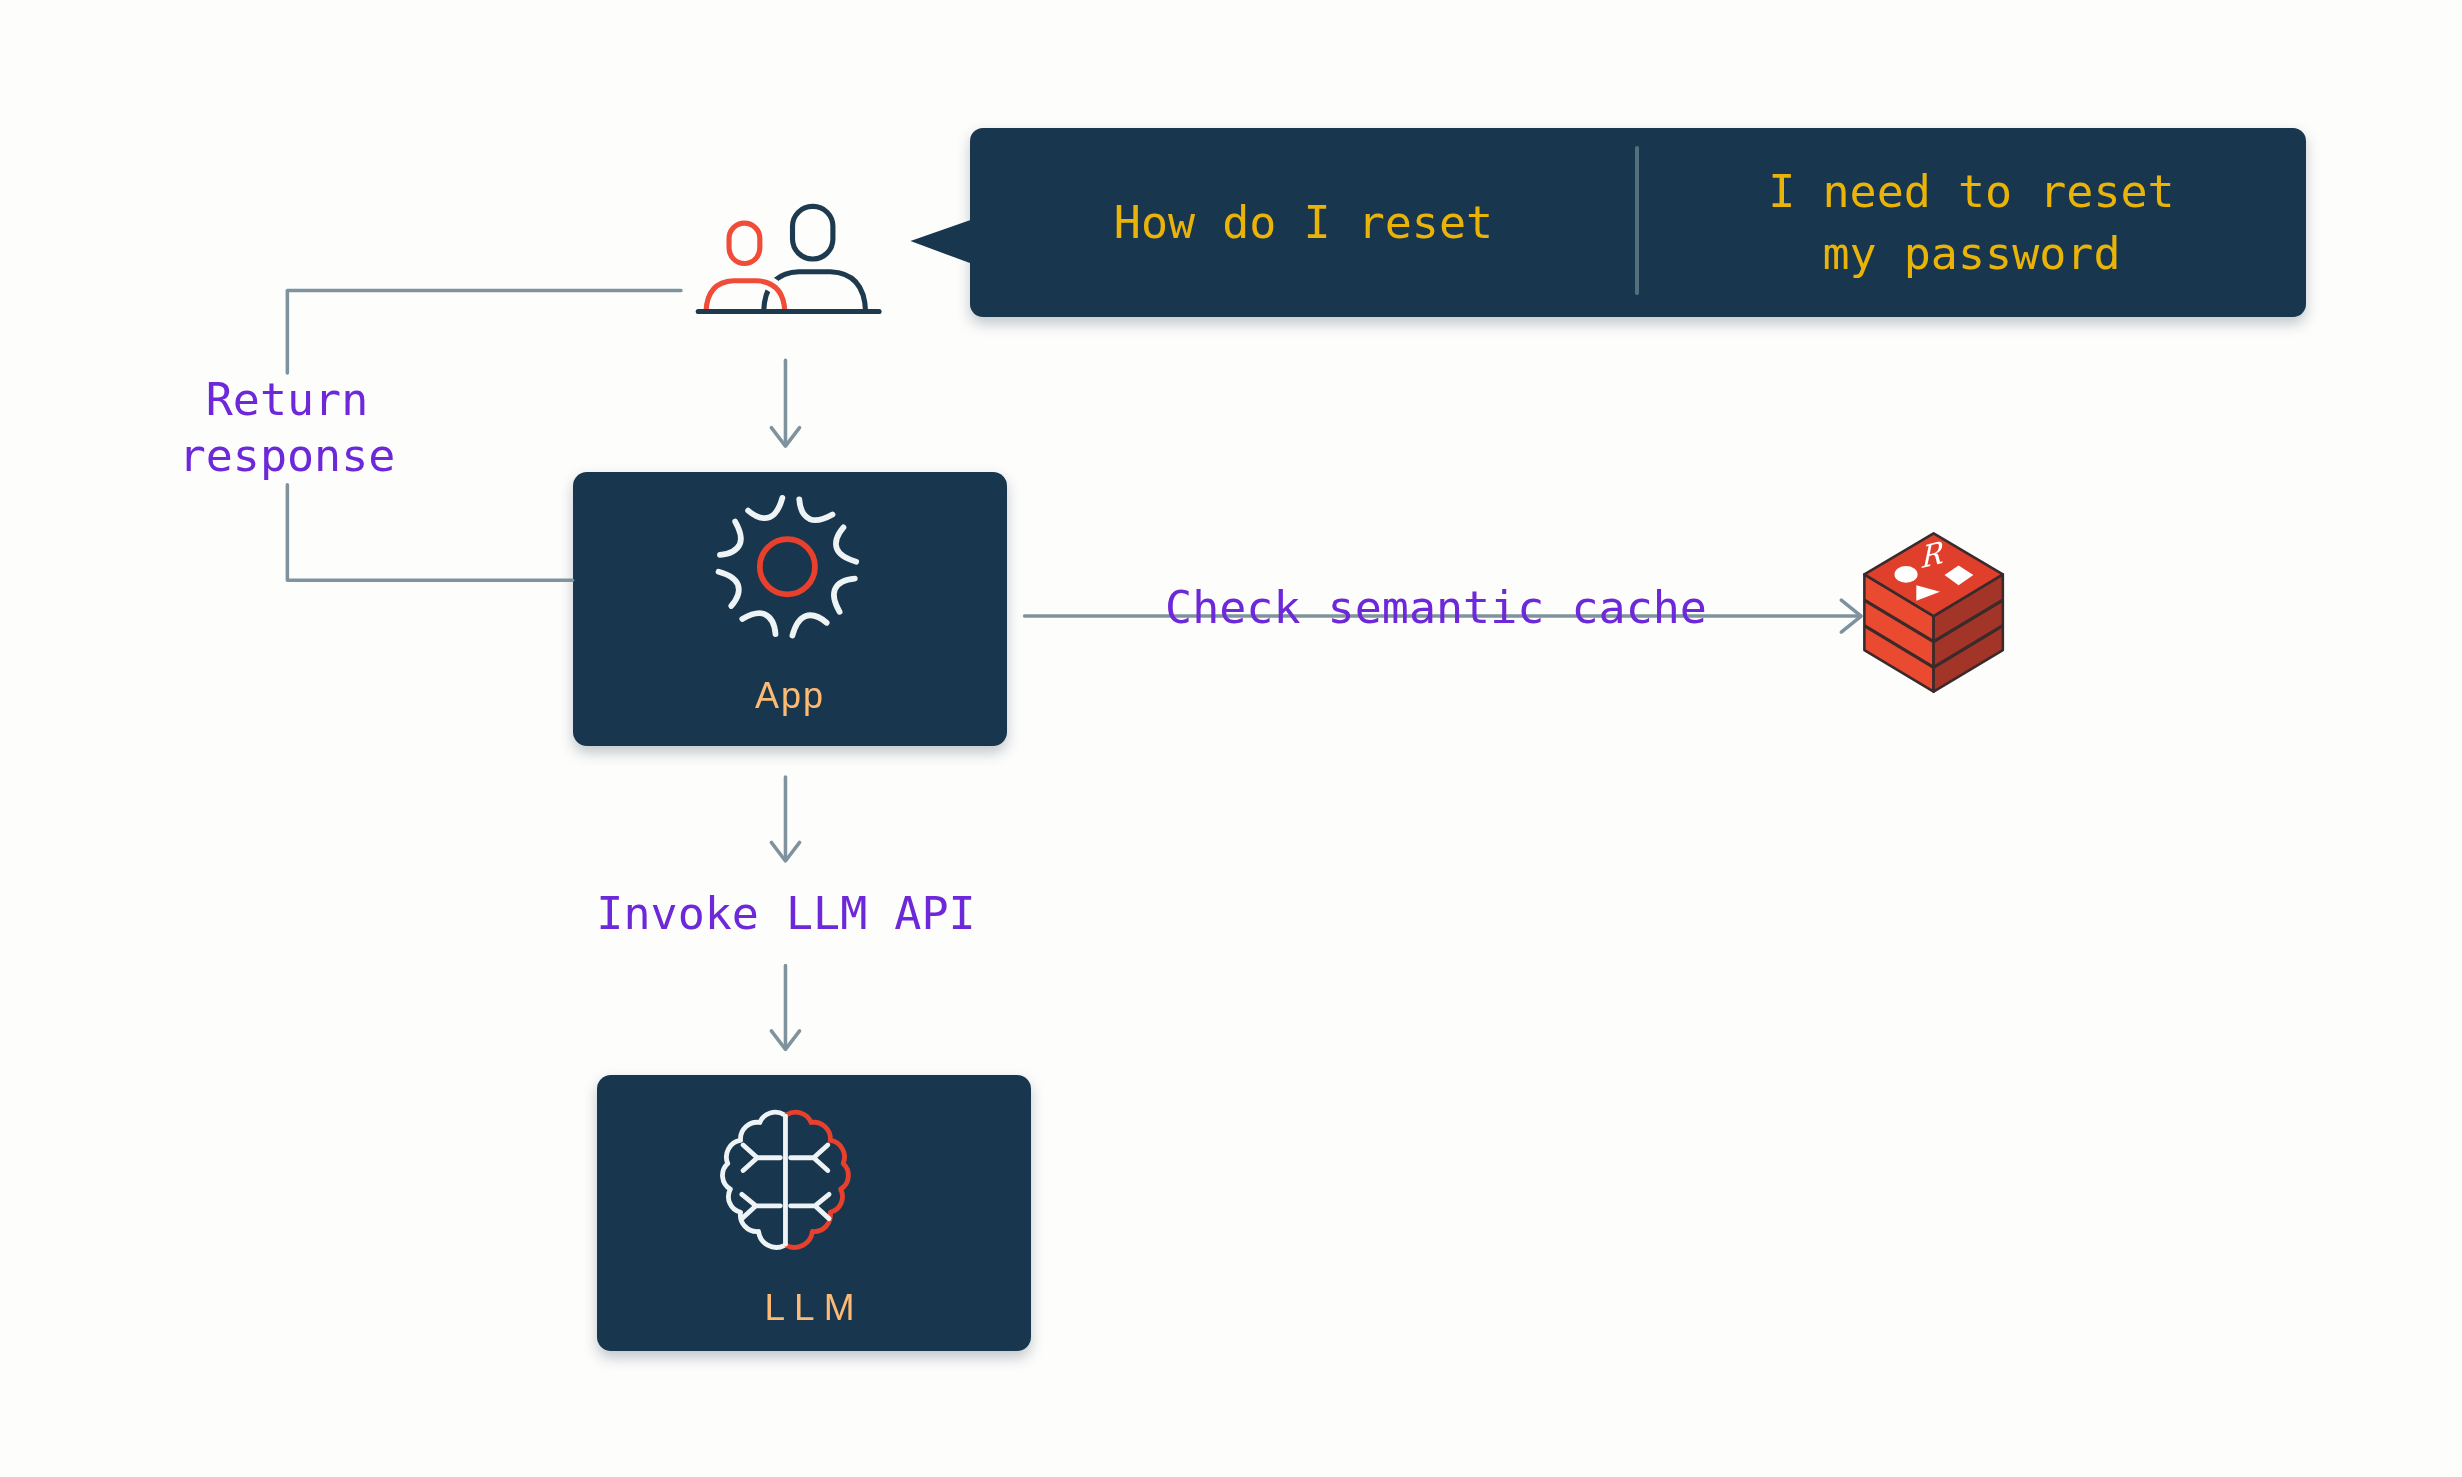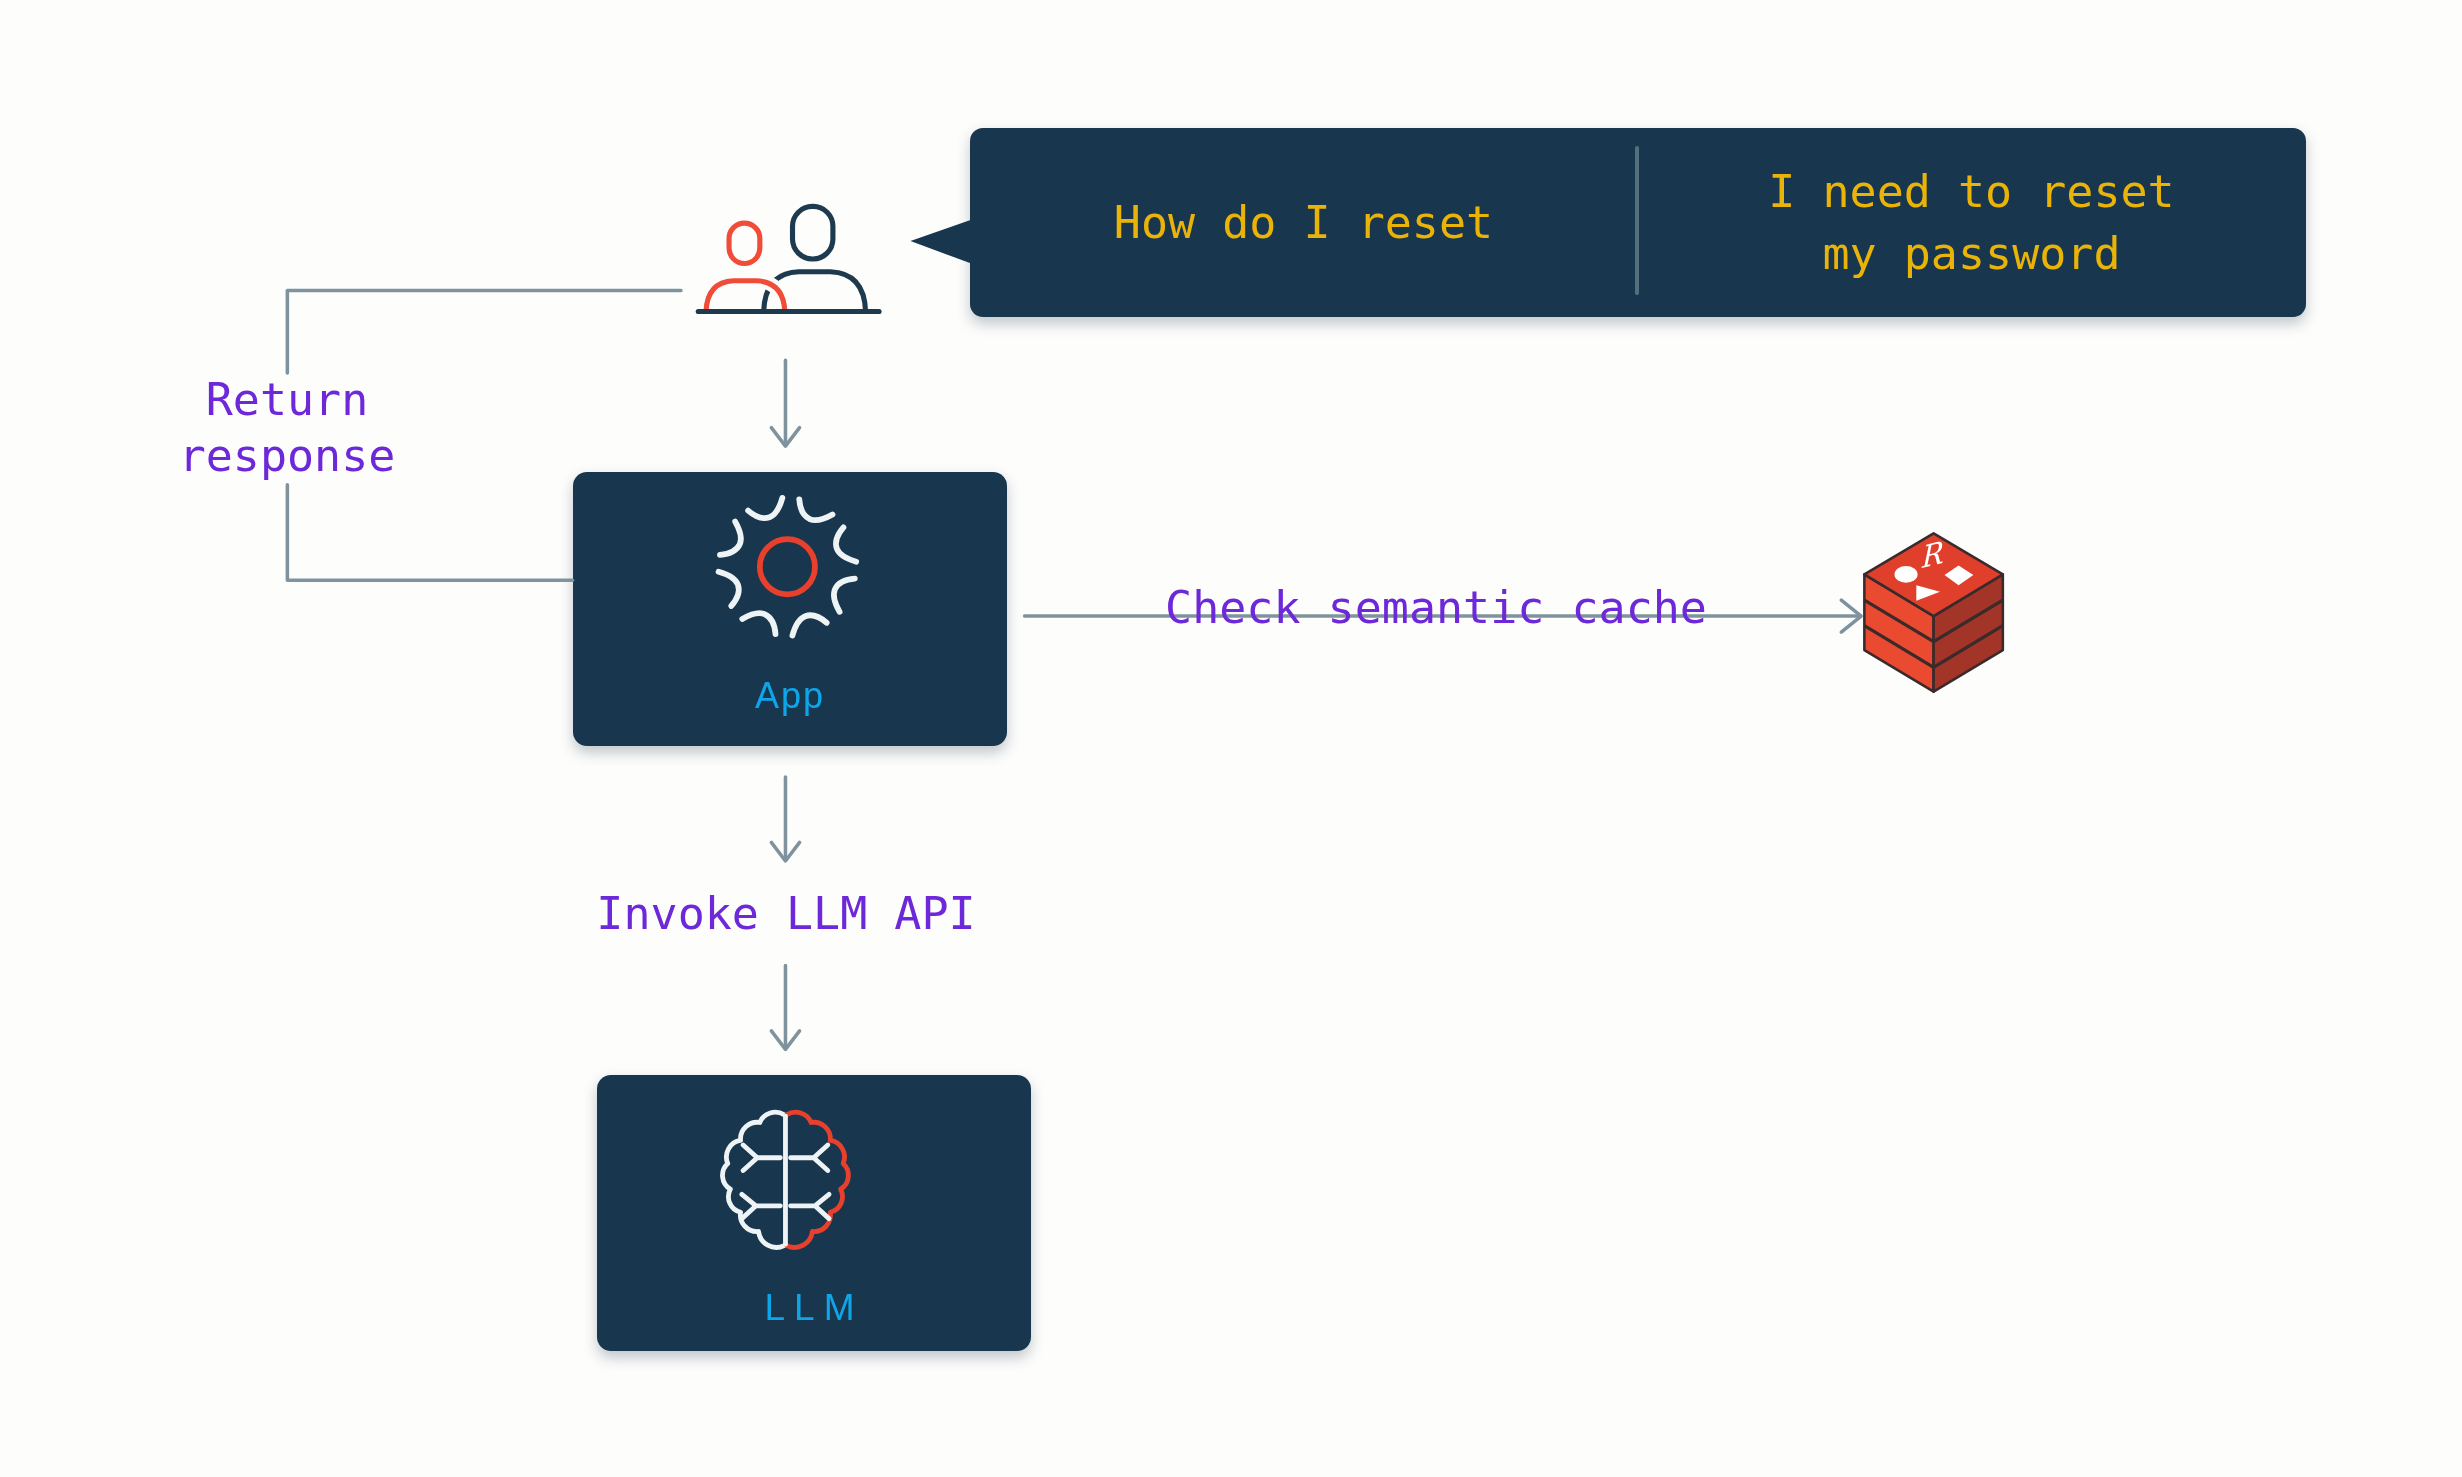--- a/index.html
+++ b/index.html
@@ -59,21 +59,21 @@
     border-radius: 14px;
     box-shadow: 0 6.4px 14px rgba(18, 44, 62, 0.25);
     z-index: 1;
   }
   .node-box.app { top: 472px;  height: 274px; }
   .node-box.llm { top: 1075px; height: 276px; margin-left: 24px; }
   .node-label {
     position: absolute;
     left: 0; right: 0;
     text-align: center;
-    color: #0ea5e9;
+    color: #fdba74;
     font-family: "Liberation Sans", sans-serif;
     font-size: 36px;
     line-height: 38px;
     letter-spacing: 1.9px;
   }
   .node-box.app .node-label { top: 205px; }
   .node-box.llm .node-label { top: 214px; font-size: 37px; letter-spacing: 9px; }
 
   
   .edge-label {

